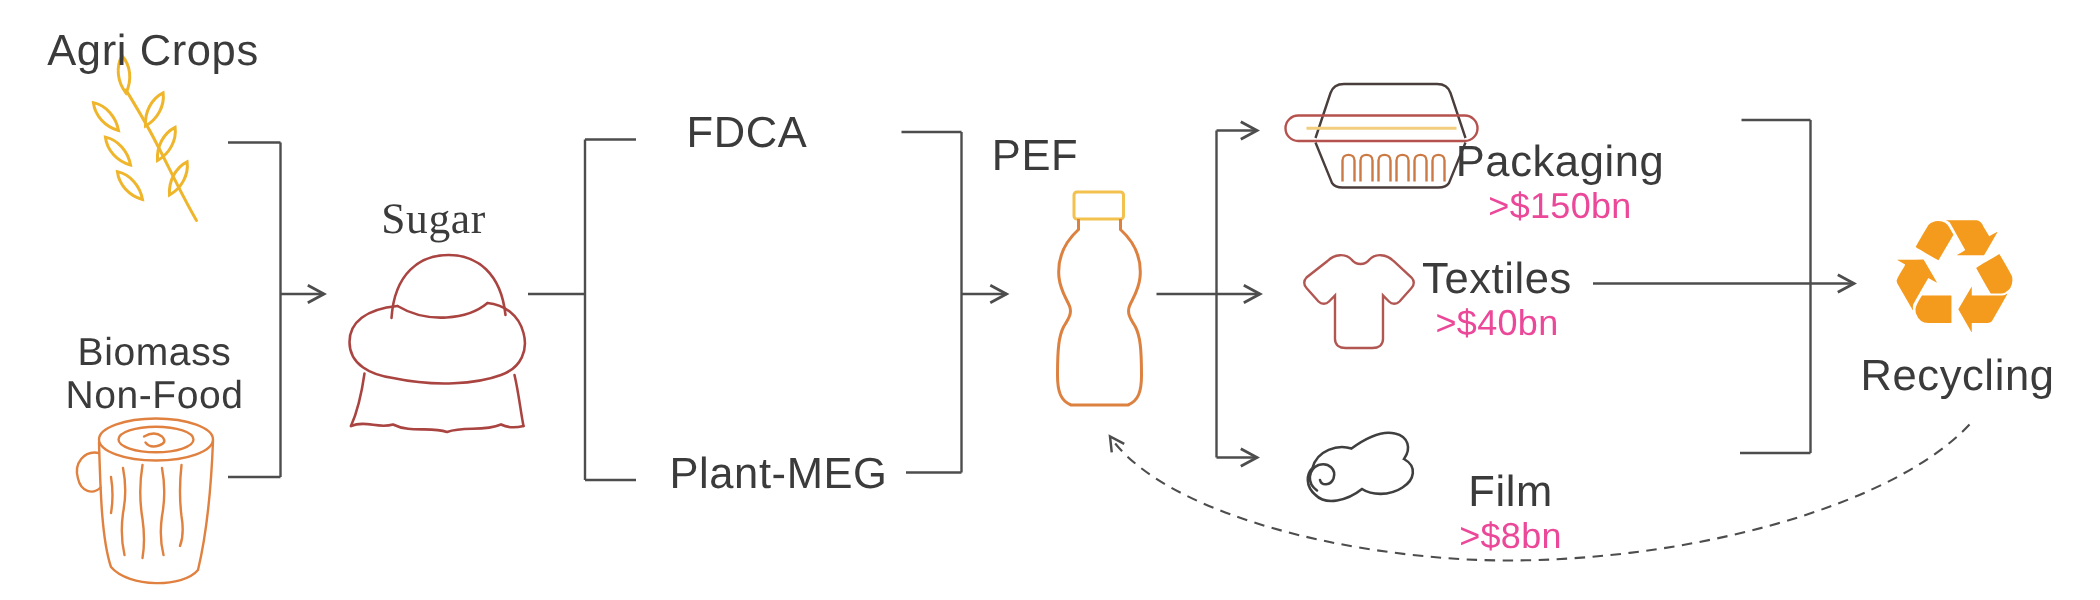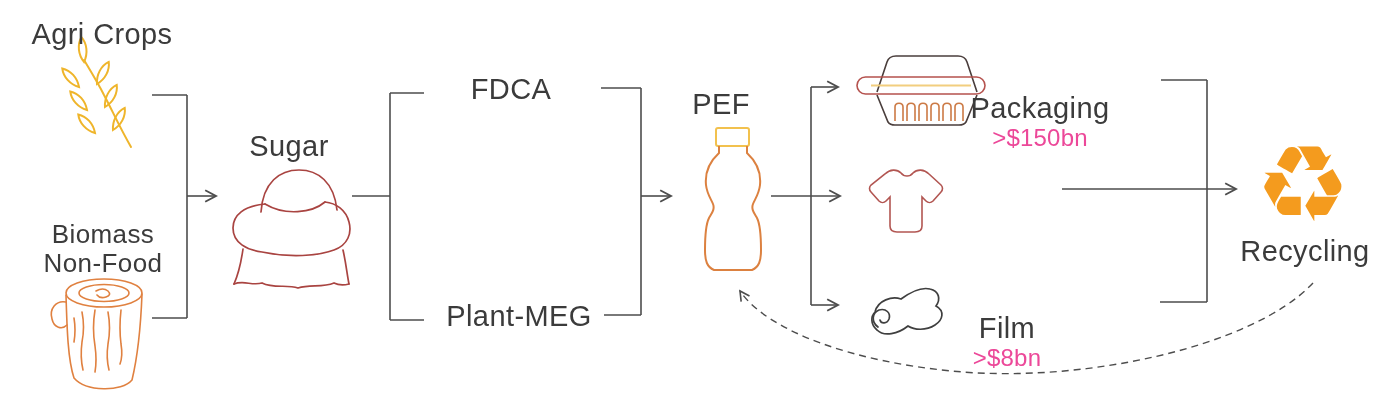--- a/index.html
+++ b/index.html
@@ -153,34 +153,36 @@
 
   </svg>
 
   <div class="lbl" style="left:102px;top:18px;">Agri Crops</div>
 
   <div class="lbl small" style="left:103px;top:220px;">
     <div>Biomass</div>
     <div>Non-Food</div>
   </div>
 
-  <div class="lbl" style="left:289px;top:130px;">Sugar</div>
+  <div class="lbl" style="left:289px;top:130px;font-family:Liberation Serif, serif;">Sugar</div>
 
-  <div class="lbl" style="left:511px;top:73px;">FDCA</div>
+  <div class="lbl" style="left:498px;top:73px;">FDCA</div>
 
   <div class="lbl" style="left:519px;top:300px;">Plant-MEG</div>
 
-  <div class="lbl" style="left:721px;top:88px;">PEF</div>
+  <div class="lbl" style="left:690px;top:88px;">PEF</div>
 
   <div class="lbl" style="left:1040px;top:66px;margin-top:26px;">
     <div>Packaging</div>
     <div class="market">&gt;$150bn</div>
   </div>
 
   <div class="lbl" style="left:998px;top:170px;">
+    <div>Textiles</div>
+    <div class="market">&gt;$40bn</div>
   </div>
 
   <div class="lbl" style="left:1007px;top:280px;margin-top:32px;">
     <div>Film</div>
     <div class="market">&gt;$8bn</div>
   </div>
 
   <div class="recycle-glyph" style="left:1303px;top:132px;">♻</div>
 
   <div class="lbl" style="left:1305px;top:235px;">Recycling</div>

